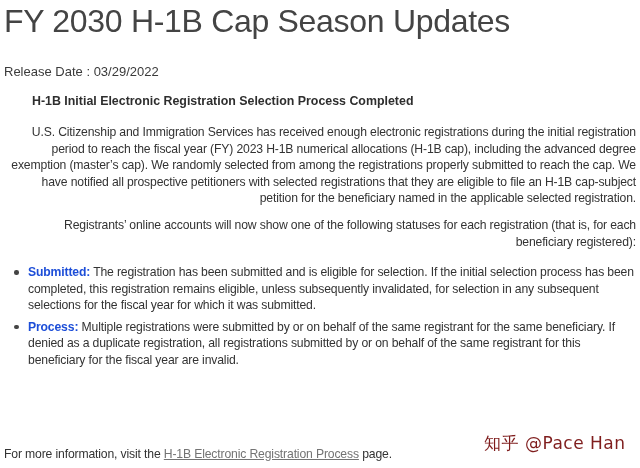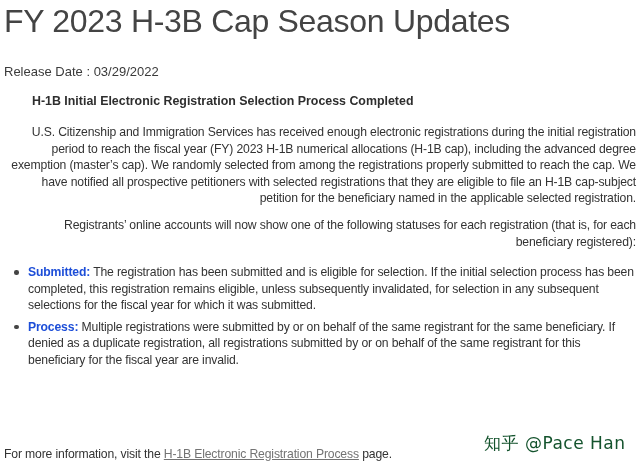--- a/index.html
+++ b/index.html
@@ -33,29 +33,29 @@
     }
     ul.statuses li .bullet {
       position: absolute; left: 10px; top: 6px; width: 4.5px; height: 4.5px; border-radius: 50%; background: #444444;
     }
     ul.statuses li .term { font-weight: bold; color: #1d4ed8; }
     .footer {
       position: absolute; left: 0; top: 447px; font-size: 12.2px; color: #333333; white-space: nowrap; letter-spacing: -0.15px;
     }
     .footer a { color: #737373; }
     .watermark {
-      position: absolute; left: 484px; top: 432px; font-size: 17px; color: #14532d; white-space: nowrap;
+      position: absolute; left: 484px; top: 432px; font-size: 17px; color: #7f1d1d; white-space: nowrap;
       font-family: "DejaVu Sans", sans-serif; letter-spacing: 0.5px;
     }
   </style>
 </head>
 <body>
 
 <div class="page">
-  <h1 class="title">FY 2023 H-3B Cap Season Updates</h1>
+  <h1 class="title">FY 2030 H-1B Cap Season Updates</h1>
 
   <div class="release">
     <span>Release Date :</span>
     <span>03/29/2022</span>
   </div>
 
   <div class="subhead">H-1B Initial Electronic Registration Selection Process Completed</div>
 
   <p class="para p1">U.S. Citizenship and Immigration Services has received enough electronic registrations during the initial registration period to reach the fiscal year (FY) 2023 H-1B numerical allocations (H-1B cap), including the advanced degree exemption (master’s cap). We randomly selected from among the registrations properly submitted to reach the cap. We have notified all prospective petitioners with selected registrations that they are eligible to file an H-1B cap-subject petition for the beneficiary named in the applicable selected registration.</p>
 

